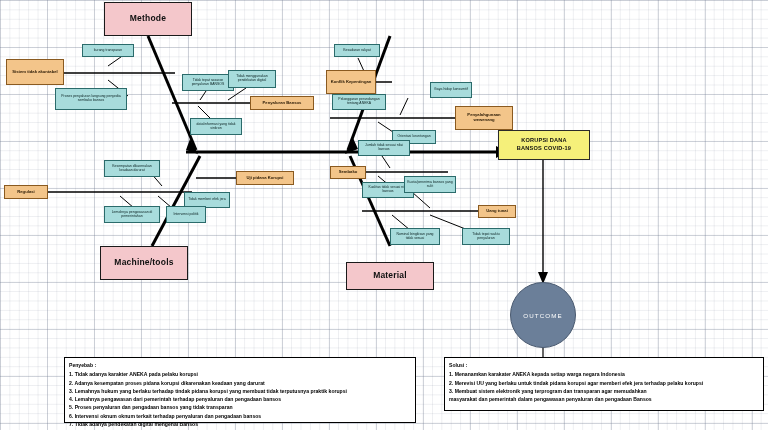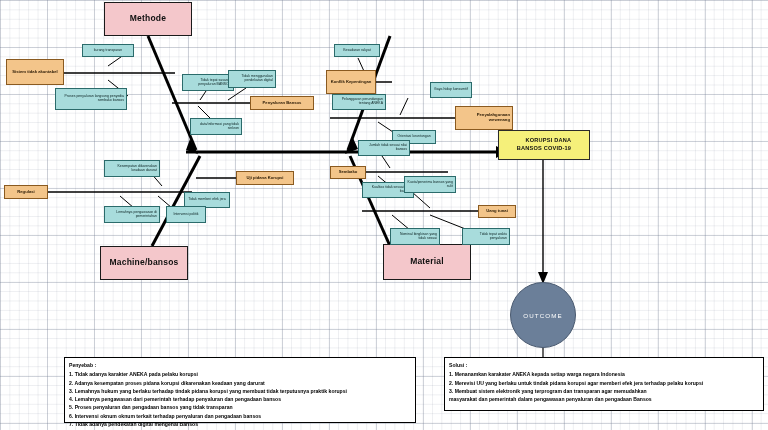--- a/index.html
+++ b/index.html
@@ -19,21 +19,21 @@
       linear-gradient(to bottom, rgba(120,130,150,.30) 1px, transparent 1px);
     background-size: 9.4px 9.4px, 9.4px 9.4px, 47px 47px, 47px 47px;
     background-position: 0 0, 0 0, 0 0, 0 0;
   }
   svg.lines { position:absolute; left:0; top:0; width:768px; height:430px; }
 
   .box {
     position:absolute;
     border:1px solid #000;
     display:flex; align-items:center; justify-content:center;
-    text-align:right;
+    text-align:center;
     line-height:1.08;
     overflow:hidden;
   }
   .cat {
     background:#f4c7cb;
     border:1.5px solid #1a1a1a;
     font-weight:bold;
     font-size:8.5px;
     color:#111;
     letter-spacing:.2px;
@@ -140,23 +140,23 @@
     <line x1="543" y1="160" x2="543" y2="278" stroke="#000" stroke-width="1.4"></line>
     <polygon points="538,272 543,284 548,272" fill="#000"></polygon>
 
     <line x1="543" y1="345" x2="543" y2="358" stroke="#000" stroke-width="1.2"></line>
   </svg>
 
   <div class="box cat" style="left:104px;top:2px;width:88px;height:34px;">
     <span>Methode</span>
   </div>
   <div class="box cat" style="left:100px;top:246px;width:88px;height:34px;">
-    <span>Machine/bansos</span>
-  </div>
-  <div class="box cat" style="left:346px;top:244px;width:88px;height:36px;margin-left:37px;">
+    <span>Machine/tools</span>
+  </div>
+  <div class="box cat" style="left:346px;top:262px;width:88px;height:28px;">
     <span>Material</span>
   </div>
 
   <div class="box effect" style="left:498px;top:130px;width:92px;height:30px;white-space:pre-line;">
     <span>KORUPSI DANA
 BANSOS COVID-19</span>
   </div>
   <div class="outcome" style="left:510px;top:282px;width:66px;height:66px;">
     <span>OUTCOME</span>
   </div>

